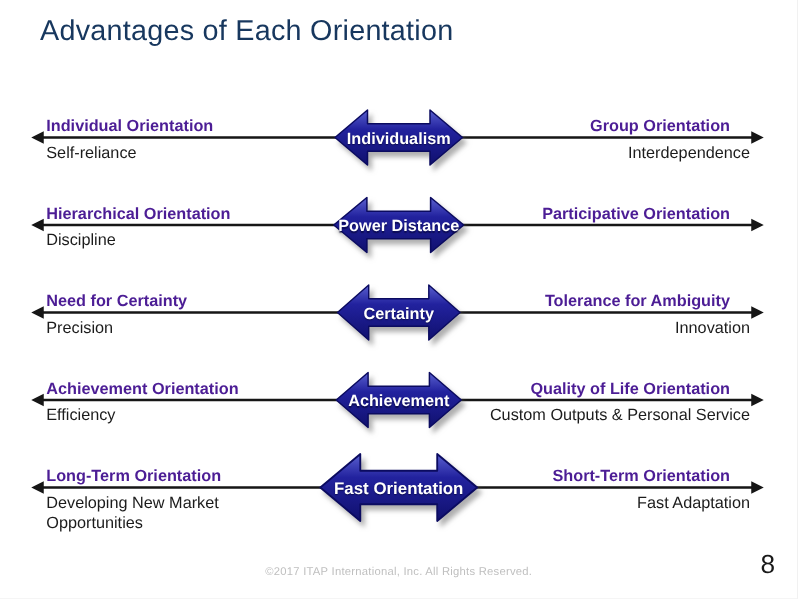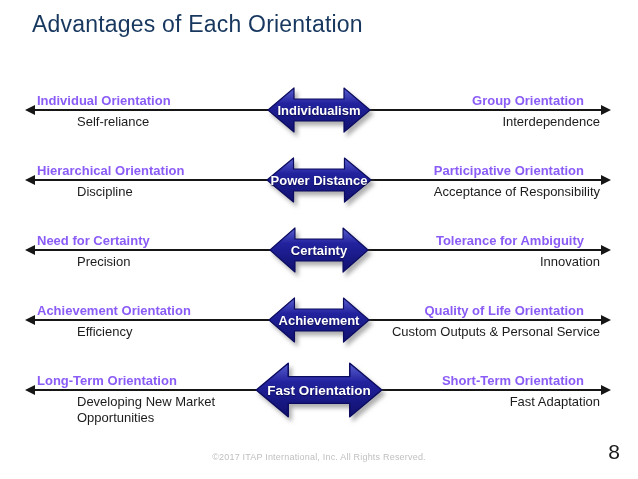--- a/index.html
+++ b/index.html
@@ -17,29 +17,29 @@
   }
   .row { position:absolute; left:0; right:0; height:78px; }
   .hline {
     position:absolute; top:28px; left:34px; right:36px; height:2px;
     background:#161616;
   }
   .ah { position:absolute; width:0; height:0; border-top:5px solid transparent; border-bottom:5px solid transparent; }
   .ah-left  { left:25px;  top:24px; border-right:10px solid #161616; }
   .ah-right { right:27px; top:24px; border-left:10px solid #161616; }
   .lhead, .rhead {
-    position:absolute; top:12px; font-size:13px; font-weight:700; color:#8b5cf6;
+    position:absolute; top:12px; font-size:13px; font-weight:700; color:#4c1d95;
     white-space:nowrap; line-height:15px;
   }
   .lhead { left:37px; }
   .rhead { right:54px; text-align:right; }
   .lsub, .rsub {
     position:absolute; top:33px; font-size:13px; color:#1c1c1c; line-height:16px;
   }
-  .lsub { left:37px; max-width:175px;margin-left:40px; }
+  .lsub { left:37px; max-width:175px; }
   .rsub { right:38px; text-align:right; max-width:230px; }
   .arrow-wrap {
     position:absolute; left:50%; transform:translateX(-50%);
     display:flex; align-items:center; justify-content:center;
   }
   .arrow-wrap svg { display:block; filter:drop-shadow(3px 4px 2px rgba(110,110,110,0.55)); }
   .arrow-label {
     position:absolute; color:#ffffff; font-weight:700; font-size:13px;
     white-space:nowrap; text-shadow:0 1px 1px rgba(0,0,40,0.6);
   }
@@ -86,21 +86,20 @@
     </div>
   </div>
 
   <div class="row" style="top:151px">
     <div class="hline"></div>
     <span class="ah ah-left"></span>
     <span class="ah ah-right"></span>
     <div class="lhead">Hierarchical Orientation</div>
     <div class="lsub">Discipline</div>
     <div class="rhead">Participative Orientation</div>
-    <div class="rsub">Acceptance of Responsibility</div>
     <div class="arrow-wrap" style="top:6px">
       <svg width="106" height="46" viewBox="0 0 104 46" preserveAspectRatio="none">
         <polygon points="1,23 27,1 27,12 77,12 77,1 103,23 77,45 77,34 27,34 27,45" fill="url(#navyGrad)" stroke="#0b0b60" stroke-width="1.2" stroke-linejoin="round"></polygon>
       </svg>
       <span class="arrow-label">Power Distance</span>
     </div>
   </div>
 
   <div class="row" style="top:221px">
     <div class="hline"></div>

